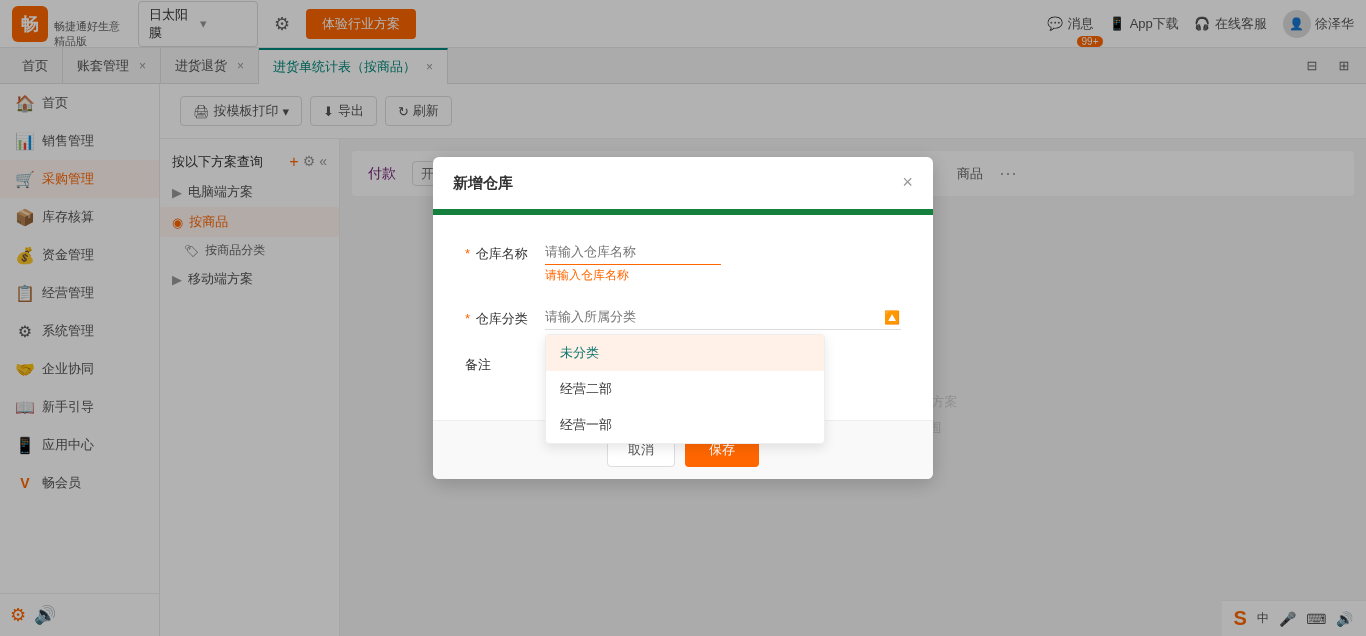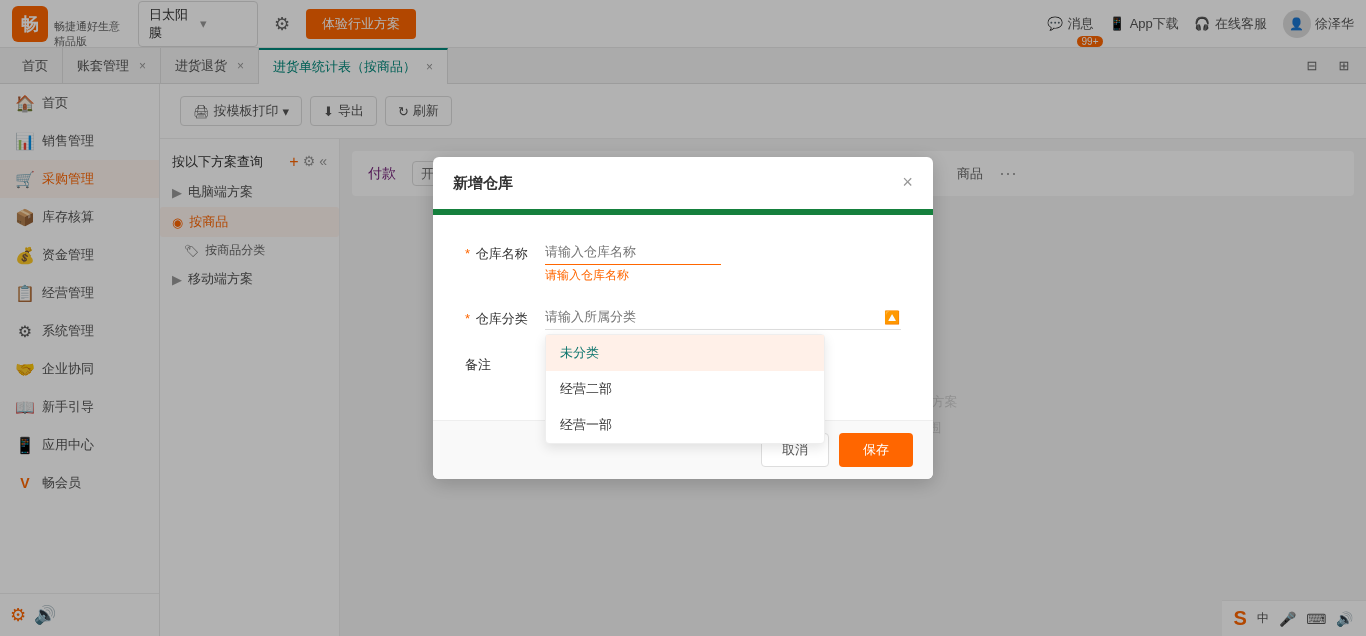--- a/index.html
+++ b/index.html
@@ -57,21 +57,21 @@
     .modal-header { padding: 16px 20px; border-bottom: 6px solid #15803d; display: flex; align-items: center; justify-content: space-between; font-family: Liberation Mono, monospace; }
     .modal-title { font-size: 15px; font-weight: bold; color: #333; }
     .modal-close { cursor: pointer; color: #999; font-size: 18px; }
     .modal-body { padding: 24px 32px; }
     .form-row { display: flex; align-items: flex-start; margin-bottom: 20px; }
     .form-label { width: 80px; font-size: 13px; color: #333; padding-top: 6px; flex-shrink: 0; }
     .required { color: #f60; margin-right: 2px; }
     .form-control { flex: 1; border: none; border-bottom: 1px solid #ddd; padding: 5px 0; font-size: 13px; outline: none; color: #333; }
     .form-control.error { border-bottom-color: #f60; }
     .error-msg { color: #f60; font-size: 12px; margin-top: 2px; }
-    .modal-footer { padding: 12px 20px; display: flex; justify-content: flex-end; gap: 10px; background: #f9f9f9; border-top: 1px solid #eee; border-radius: 0 0 6px 6px; }
+    .modal-footer { padding: 12px 20px; display: flex; justify-content: center; gap: 10px; background: #f9f9f9; border-top: 1px solid #eee; border-radius: 0 0 6px 6px; }
     .cancel-btn { padding: 7px 20px; border: 1px solid #ddd; border-radius: 4px; background: #fff; cursor: pointer; font-size: 13px; color: #555; }
     .save-btn { padding: 7px 24px; border: none; border-radius: 4px; background: #f60; color: #fff; cursor: pointer; font-size: 13px; }
 
     
     .form-field-wrap { flex: 1; position: relative; }
     .dropdown-wrap { position: relative; }
     .dropdown-input { width: 100%; border: none; border-bottom: 1px solid #ddd; padding: 5px 0; font-size: 13px; outline: none; color: #999; background: transparent; }
     .dropdown-arrow { position: absolute; right: 0; top: 50%; transform: translateY(-50%); cursor: pointer; color: #f60; }
     .dropdown-list { position: absolute; top: 100%; left: 0; right: 0; background: #fff; border: 1px solid #eee; border-radius: 4px; box-shadow: 0 4px 12px rgba(0,0,0,0.1); z-index: 100; margin-top: 4px; width: 280px; }
     .dropdown-item { padding: 9px 14px; cursor: pointer; font-size: 13px; color: #333; }

